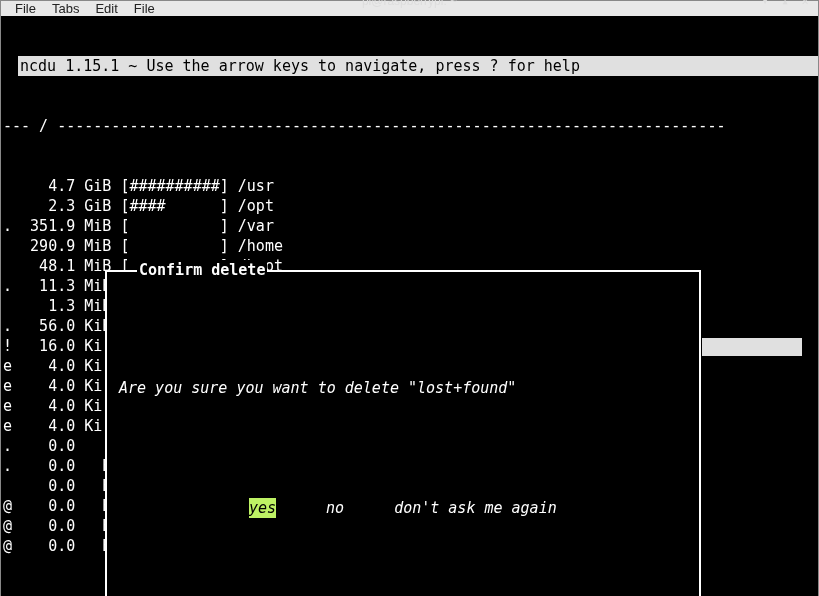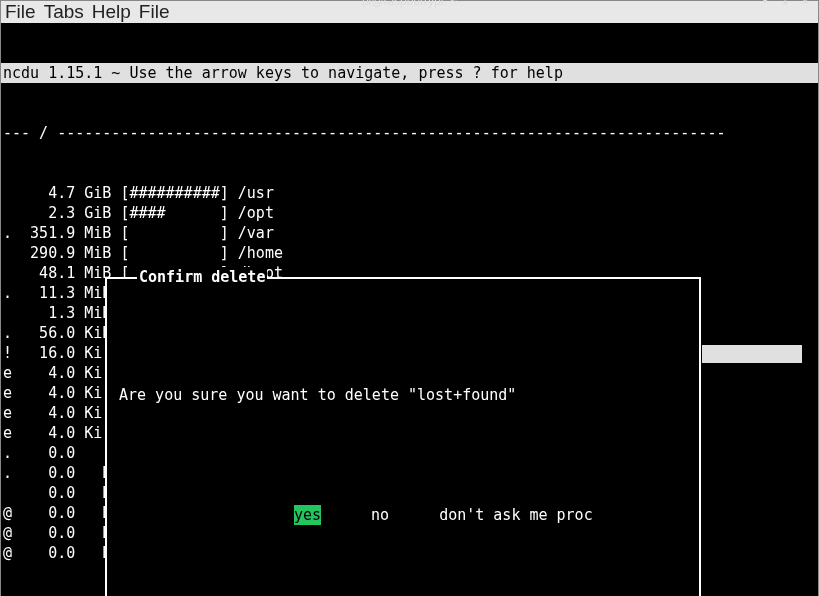--- a/index.html
+++ b/index.html
@@ -45,42 +45,43 @@
     text-align: center;
     cursor: pointer;
     font-family: monospace;
   }
   .menubar {
     background: #e8e8e8;
     color: #222;
     height: 22px;
     display: flex;
     align-items: center;
-    padding: 0 4px;
-    gap: 8px;
+    padding: 0 14px;
+    gap: 16px;
     font-family: sans-serif;
-    font-size: 19px;
+    font-size: 13px;
   }
   .menubar span { cursor: pointer; }
   .term {
     flex: 1;
     background: #000;
     color: #fff;
     position: relative;
     white-space: pre;
     line-height: 20px;
     padding: 0;
   }
   .row {
     height: 20px;
     padding-left: 2px;
   }
   .row.inverse, .statusbar, .headerbar {
     background: #e0e0e0;
     color: #000;
+    margin-left: 17px;
   }
   .headerbar { height: 20px; padding-left: 2px; }
   .highlight-tail {
     display: inline-block;
     background: #e0e0e0;
     width: 100px;
     height: 18px;
     vertical-align: middle;
     margin-left: 600px;
   }
@@ -98,65 +99,65 @@
     position: absolute;
     top: -12px;
     left: 30px;
     background: #000;
     padding: 0 2px;
     font-weight: bold;
   }
   .dialog-body {
     padding: 6px 12px 12px 12px;
     line-height: 20px;
+    font-style: italic;
   }
   .dialog-buttons {
     display: flex;
     padding-left: 130px;
     gap: 50px;
   }
   .dialog-buttons .sel {
-    background: #22c55e;
+    background: #bef264;
     color: #000;
-    margin-left: 45px;
   }
 </style>
 </head>
 <body>
 
 <div class="window">
 
   <div class="titlebar">
     <span class="title">pi@raspberrypi: ~</span>
     <div class="controls">
       <span>▾</span>
       <span>▴</span>
       <span>✕</span>
     </div>
   </div>
 
   <div class="menubar">
     <span>File</span>
     <span>Tabs</span>
-    <span>Help</span>
+    <span>Edit</span>
     <span>File</span>
   </div>
 
   <div class="term">
     <div class="headerbar">ncdu 1.15.1 ~ Use the arrow keys to navigate, press ? for help</div>
     <div class="row">--- / --------------------------------------------------------------------------</div>
     <div id="rows"><div class="row">     4.7 GiB [##########] /usr</div><div class="row">     2.3 GiB [####      ] /opt</div><div class="row">.  351.9 MiB [          ] /var</div><div class="row">   290.9 MiB [          ] /home</div><div class="row">    48.1 MiB [          ] /boot</div><div class="row">.   11.3 MiB [          ] /etc</div><div class="row">     1.3 MiB [          ] /run</div><div class="row">.   56.0 KiB [          ] /tmp</div><div class="row">!   16.0 Ki<span class="highlight-tail"></span></div><div class="row">e    4.0 Ki</div><div class="row">e    4.0 Ki</div><div class="row">e    4.0 Ki</div><div class="row">e    4.0 Ki</div><div class="row">.    0.0   </div><div class="row">.    0.0   B [          ] /proc</div><div class="row">     0.0   B [          ] /dev</div><div class="row">@    0.0   B [          ]  sbin</div><div class="row">@    0.0   B [          ]  lib</div><div class="row">@    0.0   B [          ]  bin</div></div>
     
 
     <div class="dialog">
       <div class="dialog-title">Confirm delete</div>
       <div class="dialog-body">
         <div>Are you sure you want to delete "lost+found"</div>
         <div style="height:20px"></div>
         <div class="dialog-buttons">
           <span class="sel">yes</span>
           <span>no</span>
-          <span>don't ask me proc</span>
+          <span>don't ask me again</span>
         </div>
       </div>
     </div>
   </div>
 </div>
 
 </body></html>

